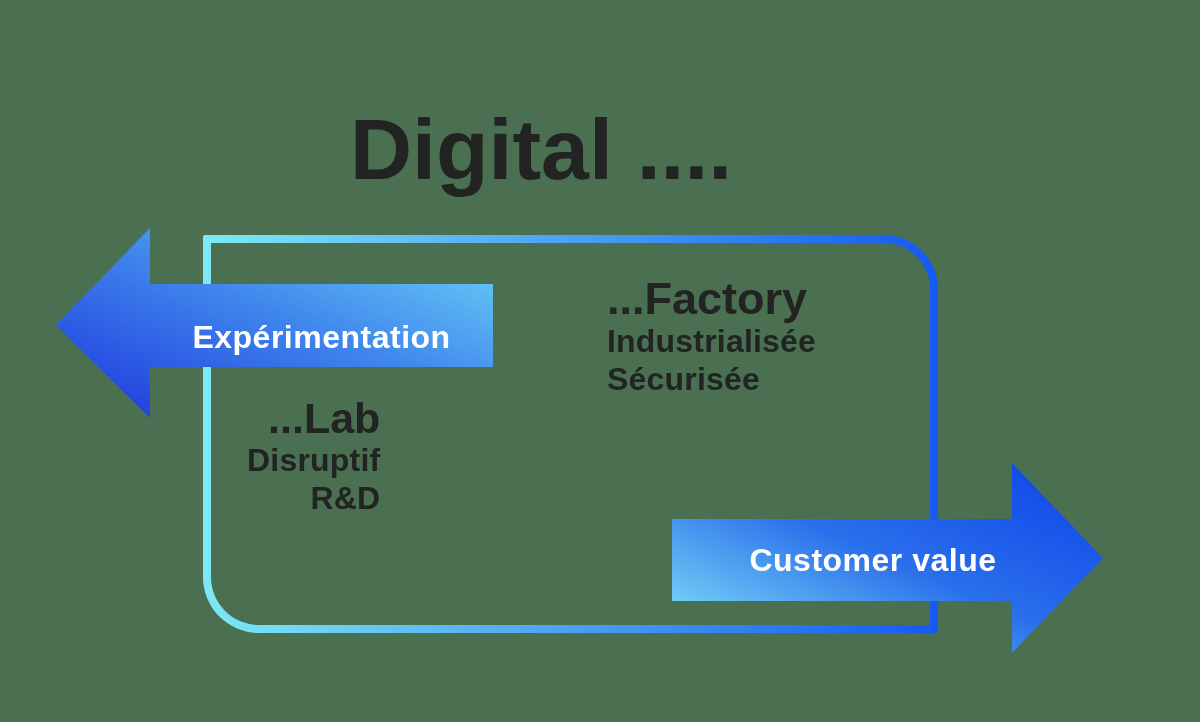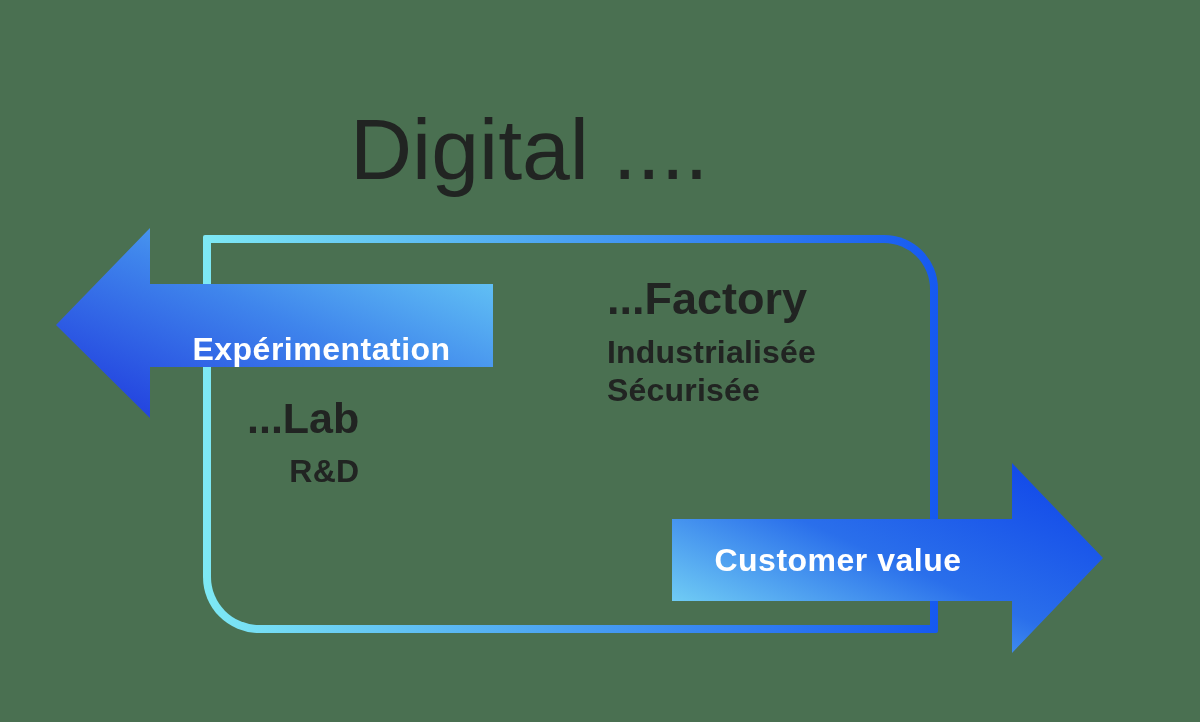--- a/index.html
+++ b/index.html
@@ -15,21 +15,21 @@
     overflow: hidden;
   }
 
   
   .title {
     position: absolute;
     left: 350px;
     top: 106px;
     margin: 0;
     font-size: 86px;
-    font-weight: 400;
+    font-weight: 700;
     line-height: 1;
     letter-spacing: 0px;
     color: var(--c-ink);
   }
 
   
   .frame {
     position: absolute;
     left: 203px;
     top: 235px;
@@ -74,46 +74,46 @@
     justify-content: center;
     color: var(--c-label);
     font-size: 32px;
     font-weight: 700;
     letter-spacing: 0.5px;
     z-index: 4;
     white-space: nowrap;
   }
   .exp-label {
     left: 150px;
-    top: 296px;
+    top: 284px;
     width: 343px;
     height: 106px;
   }
   .cv-label {
-    left: 668px;
+    left: 703px;
     top: 519px;
     width: 340px;
     height: 82px;
   }
 
   
   .section {
     position: absolute;
     z-index: 2;
     color: var(--c-ink);
   }
   .section-heading {
     font-size: 45px;
     font-weight: 700;
     line-height: 1;
     letter-spacing: 0px;
     color: var(--c-ink);
   }
   .section-items {
-    margin-top: 12px;
+    margin-top: 1px;
   }
   .section-item {
     font-size: 32px;
     line-height: 38px;
     font-weight: 600;
     letter-spacing: 0.2px;
     color: var(--c-ink);
   }
   .factory-section {
     left: 607px;
@@ -149,17 +149,18 @@
     <div class="section-heading">...Factory</div>
     <div class="section-items">
       <div class="section-item">Industrialisée</div>
       <div class="section-item">Sécurisée</div>
     </div>
   </div>
 
   <div class="section lab-section">
     <div class="section-heading">...Lab</div>
     <div class="section-items">
+      <div class="section-item">Disruptif</div>
       <div class="section-item">R&amp;D</div>
     </div>
   </div>
 
 </div>
 
 </body></html>

